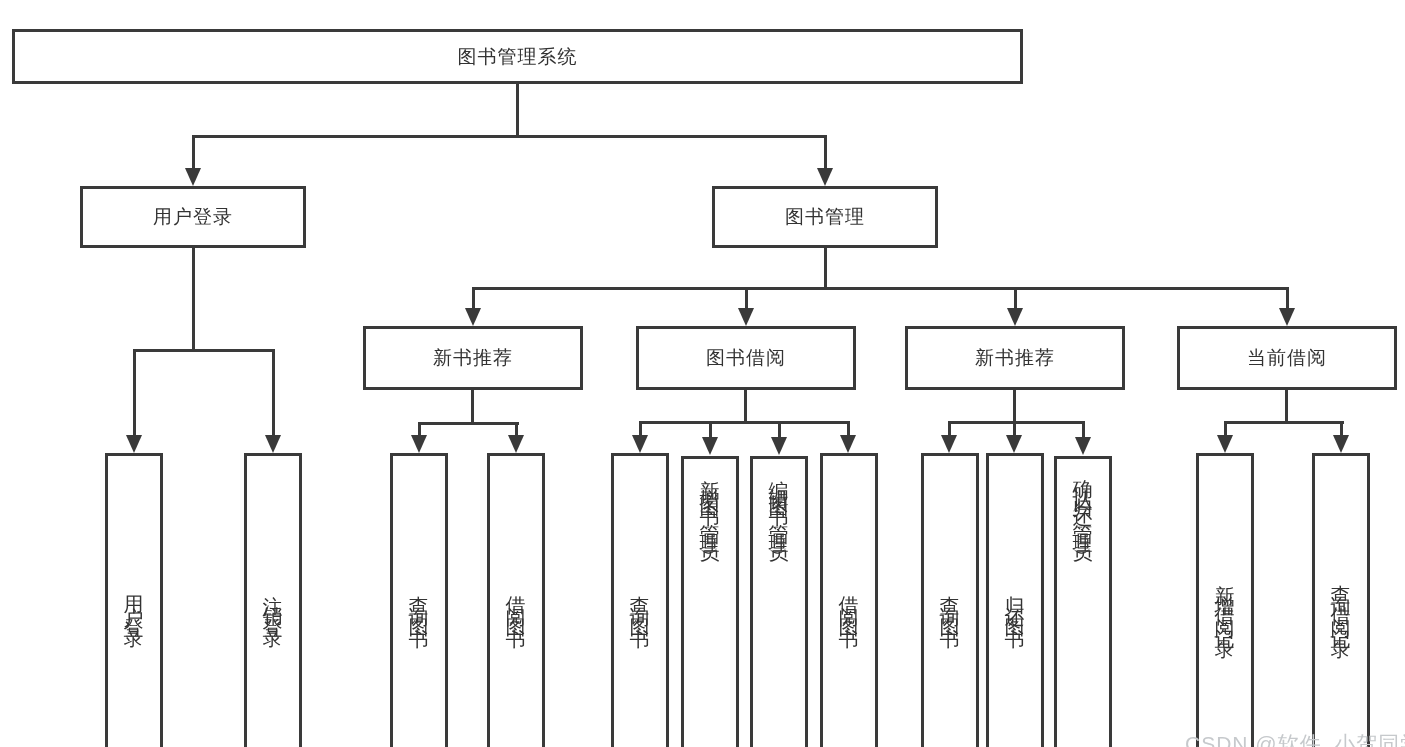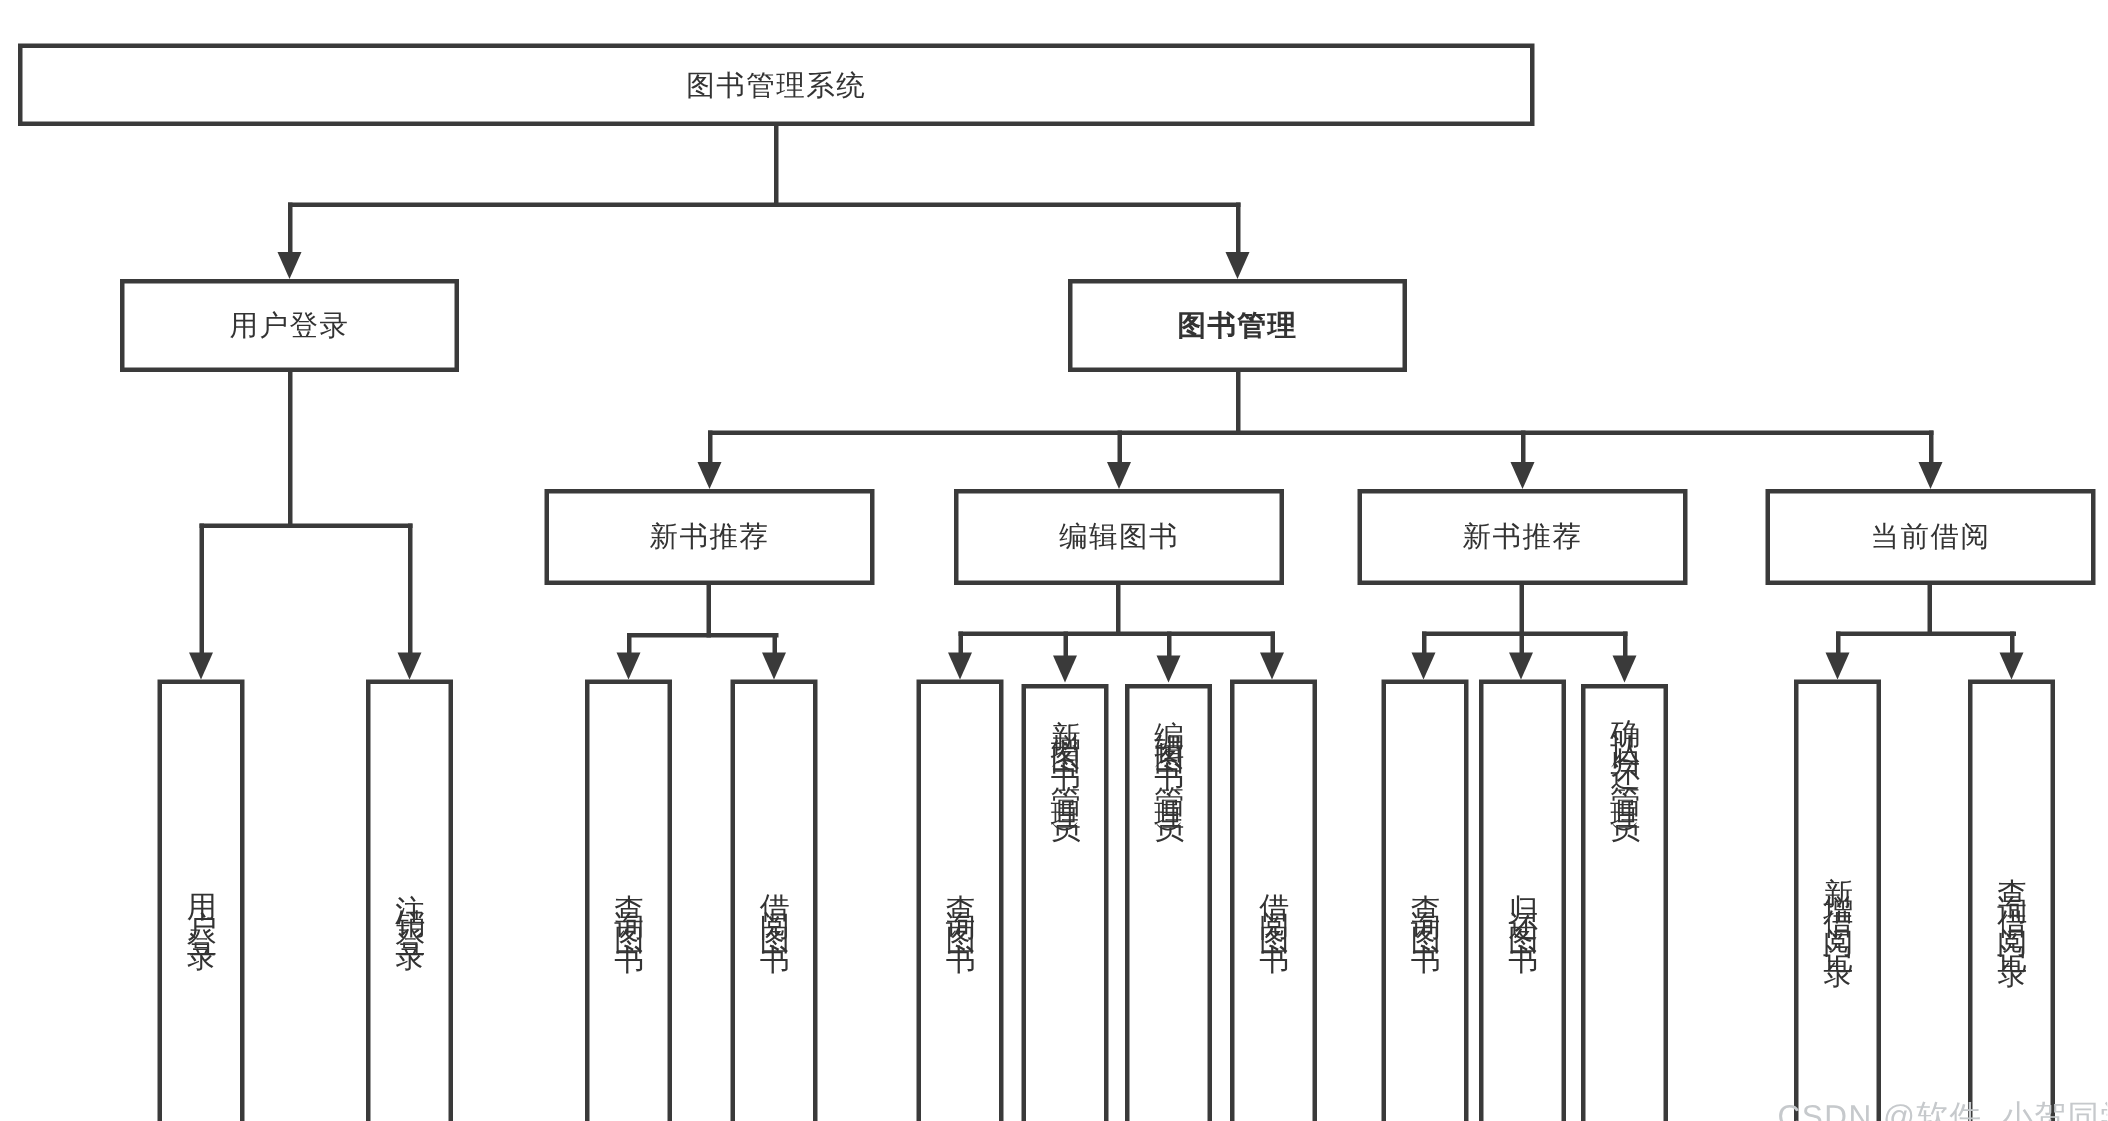--- a/index.html
+++ b/index.html
@@ -66,21 +66,21 @@
   <div class="vl" style="left:516px; top:68px; height:54px;"></div>
   <div class="hl" style="left:192px; top:119px; width:635px;"></div>
   <div class="vl" style="left:192px; top:119px; height:35px;"></div>
   <div class="ah" style="left:185px; top:152px;"></div>
   <div class="vl" style="left:824px; top:119px; height:35px;"></div>
   <div class="ah" style="left:817px; top:152px;"></div>
 
   <div class="node" style="left:80px; top:170px; width:226px; height:62px;">
     <span>用户登录</span>
   </div>
-  <div class="node" style="left:712px; top:170px; width:226px; height:62px;font-weight:bold;">
+  <div class="node" style="left:712px; top:170px; width:226px; height:62px;">
     <span>图书管理</span>
   </div>
 
   <div class="vl" style="left:192px; top:232px; height:104px;"></div>
   <div class="hl" style="left:133px; top:333px; width:142px;"></div>
   <div class="vl" style="left:133px; top:333px; height:88px;"></div>
   <div class="ah" style="left:126px; top:419px;"></div>
   <div class="vl" style="left:272px; top:333px; height:88px;"></div>
   <div class="ah" style="left:265px; top:419px;"></div>
 
@@ -92,21 +92,21 @@
   <div class="ah" style="left:738px; top:292px;"></div>
   <div class="vl" style="left:1014px; top:271px; height:22px;"></div>
   <div class="ah" style="left:1007px; top:292px;"></div>
   <div class="vl" style="left:1286px; top:271px; height:22px;"></div>
   <div class="ah" style="left:1279px; top:292px;"></div>
 
   <div class="node" style="left:363px; top:310px; width:220px; height:64px;">
     <span>新书推荐</span>
   </div>
   <div class="node" style="left:636px; top:310px; width:220px; height:64px;">
-    <span>编辑图书</span>
+    <span>图书借阅</span>
   </div>
   <div class="node" style="left:905px; top:310px; width:220px; height:64px;">
     <span>新书推荐</span>
   </div>
   <div class="node" style="left:1177px; top:310px; width:220px; height:64px;">
     <span>当前借阅</span>
   </div>
 
   <div class="vl" style="left:471px; top:374px; height:35px;"></div>
   <div class="hl" style="left:418px; top:406px; width:101px;"></div>

